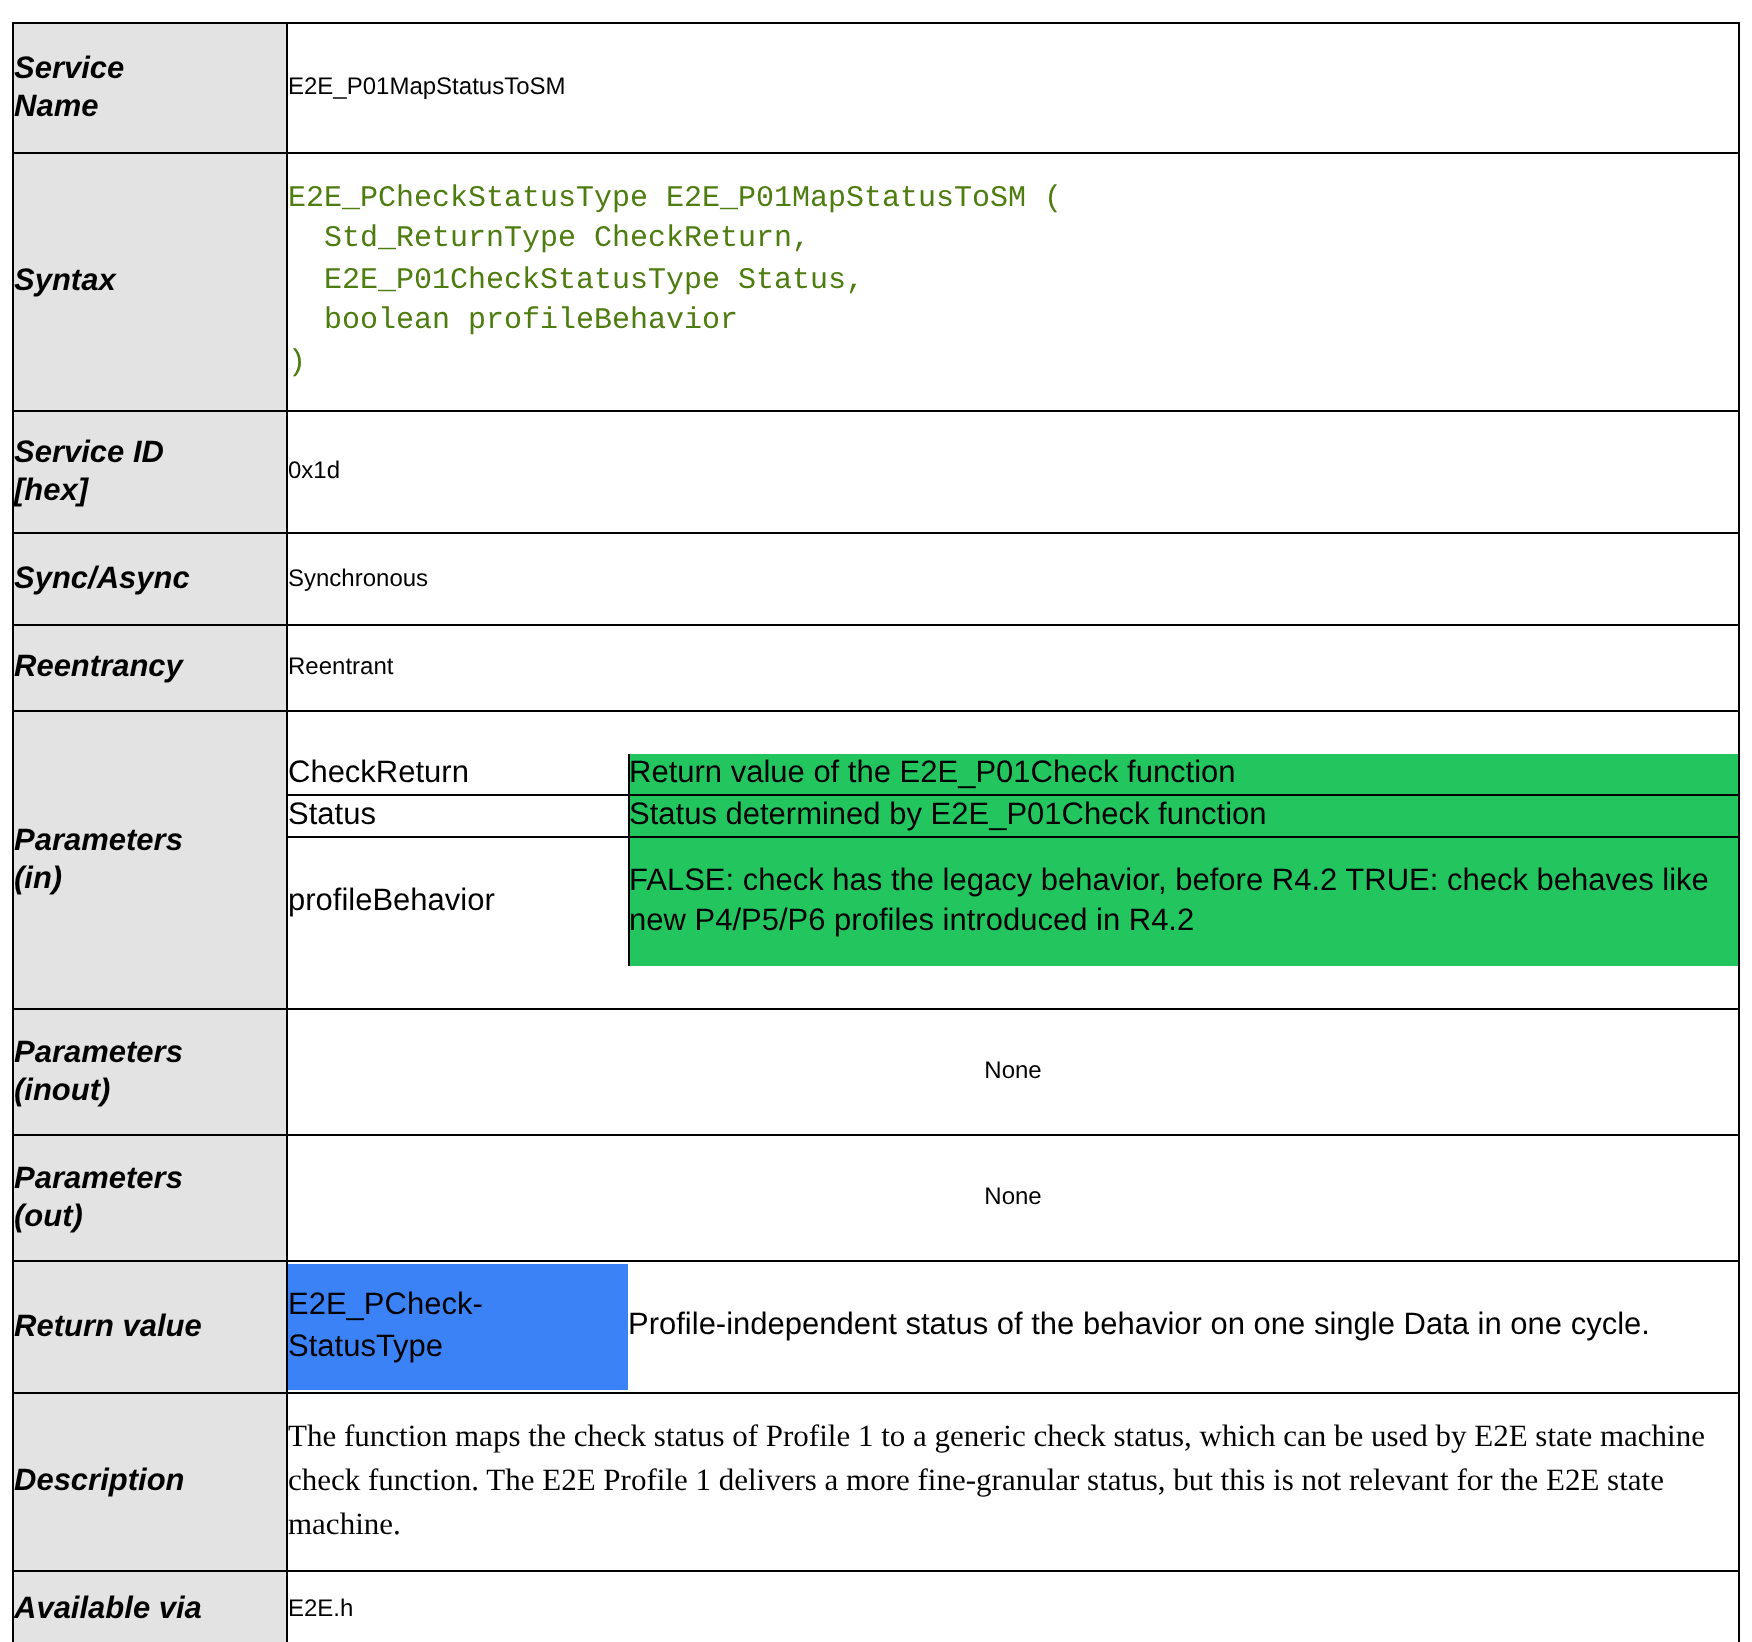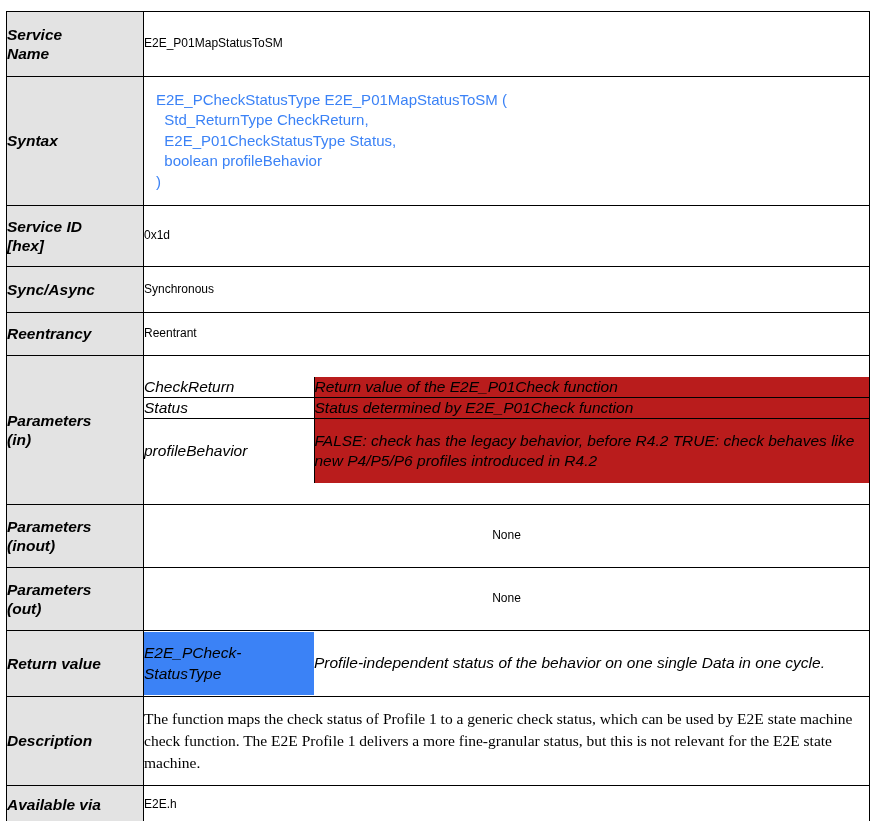--- a/index.html
+++ b/index.html
@@ -60,26 +60,26 @@
     padding: 8px 10px 8px 13px;
   }
 
   
   .code-cell {
     background: #ffffff;
     padding: 11px 10px 9px 13px;
     vertical-align: top;
   }
   .code-block {
-    font-family: Liberation Sans, sans-serif;
+    font-family: Liberation Mono, monospace;
     font-size: 15px;
     line-height: 1.36;
     white-space: pre;
-    color: #3b82f6;
-    margin: 12px;
+    color: #4d7c0f;
+    margin: 0;
   }
 
   
   .sub-table {
     width: 100%;
     border-collapse: collapse;
     table-layout: fixed;
   }
   .sub-table td {
     border: 0;
@@ -92,21 +92,21 @@
     border-bottom: 0;
   }
   .sub-name {
     width: 170px;
     padding: 9px 8px 9px 12px;
     border-right: 1.5px solid #000000 !important;
     background: #ffffff;
   }
   .sub-desc {
     padding: 9px 12px 9px 13px;
-    background: #b91c1c;
+    background: #22c55e;
     margin-top: 48px;
   }
 
   .nowrap-pad { padding-top: 10px; padding-bottom: 10px; }
 
   .rv-type {
     width: 170px;
     border-right: 1.5px solid #000000;
     padding: 9px 8px 9px 12px;
     font-size: 15.5px;
@@ -130,21 +130,21 @@
     background: #ffffff;
     font-family: Liberation Serif, serif;
   }
 
   .none-cell {
     padding: 10px 10px 12px 13px;
     vertical-align: middle;
     text-align: center;
   }
 
-  .cell-nopad { padding: 0 !important; font-style: italic; }
+  .cell-nopad { padding: 0 !important; }
 </style>
 </head>
 <body>
 
 <div id="page">
 
   <table class="spec-table">
     <colgroup>
       <col style="width:137px">
       <col>

